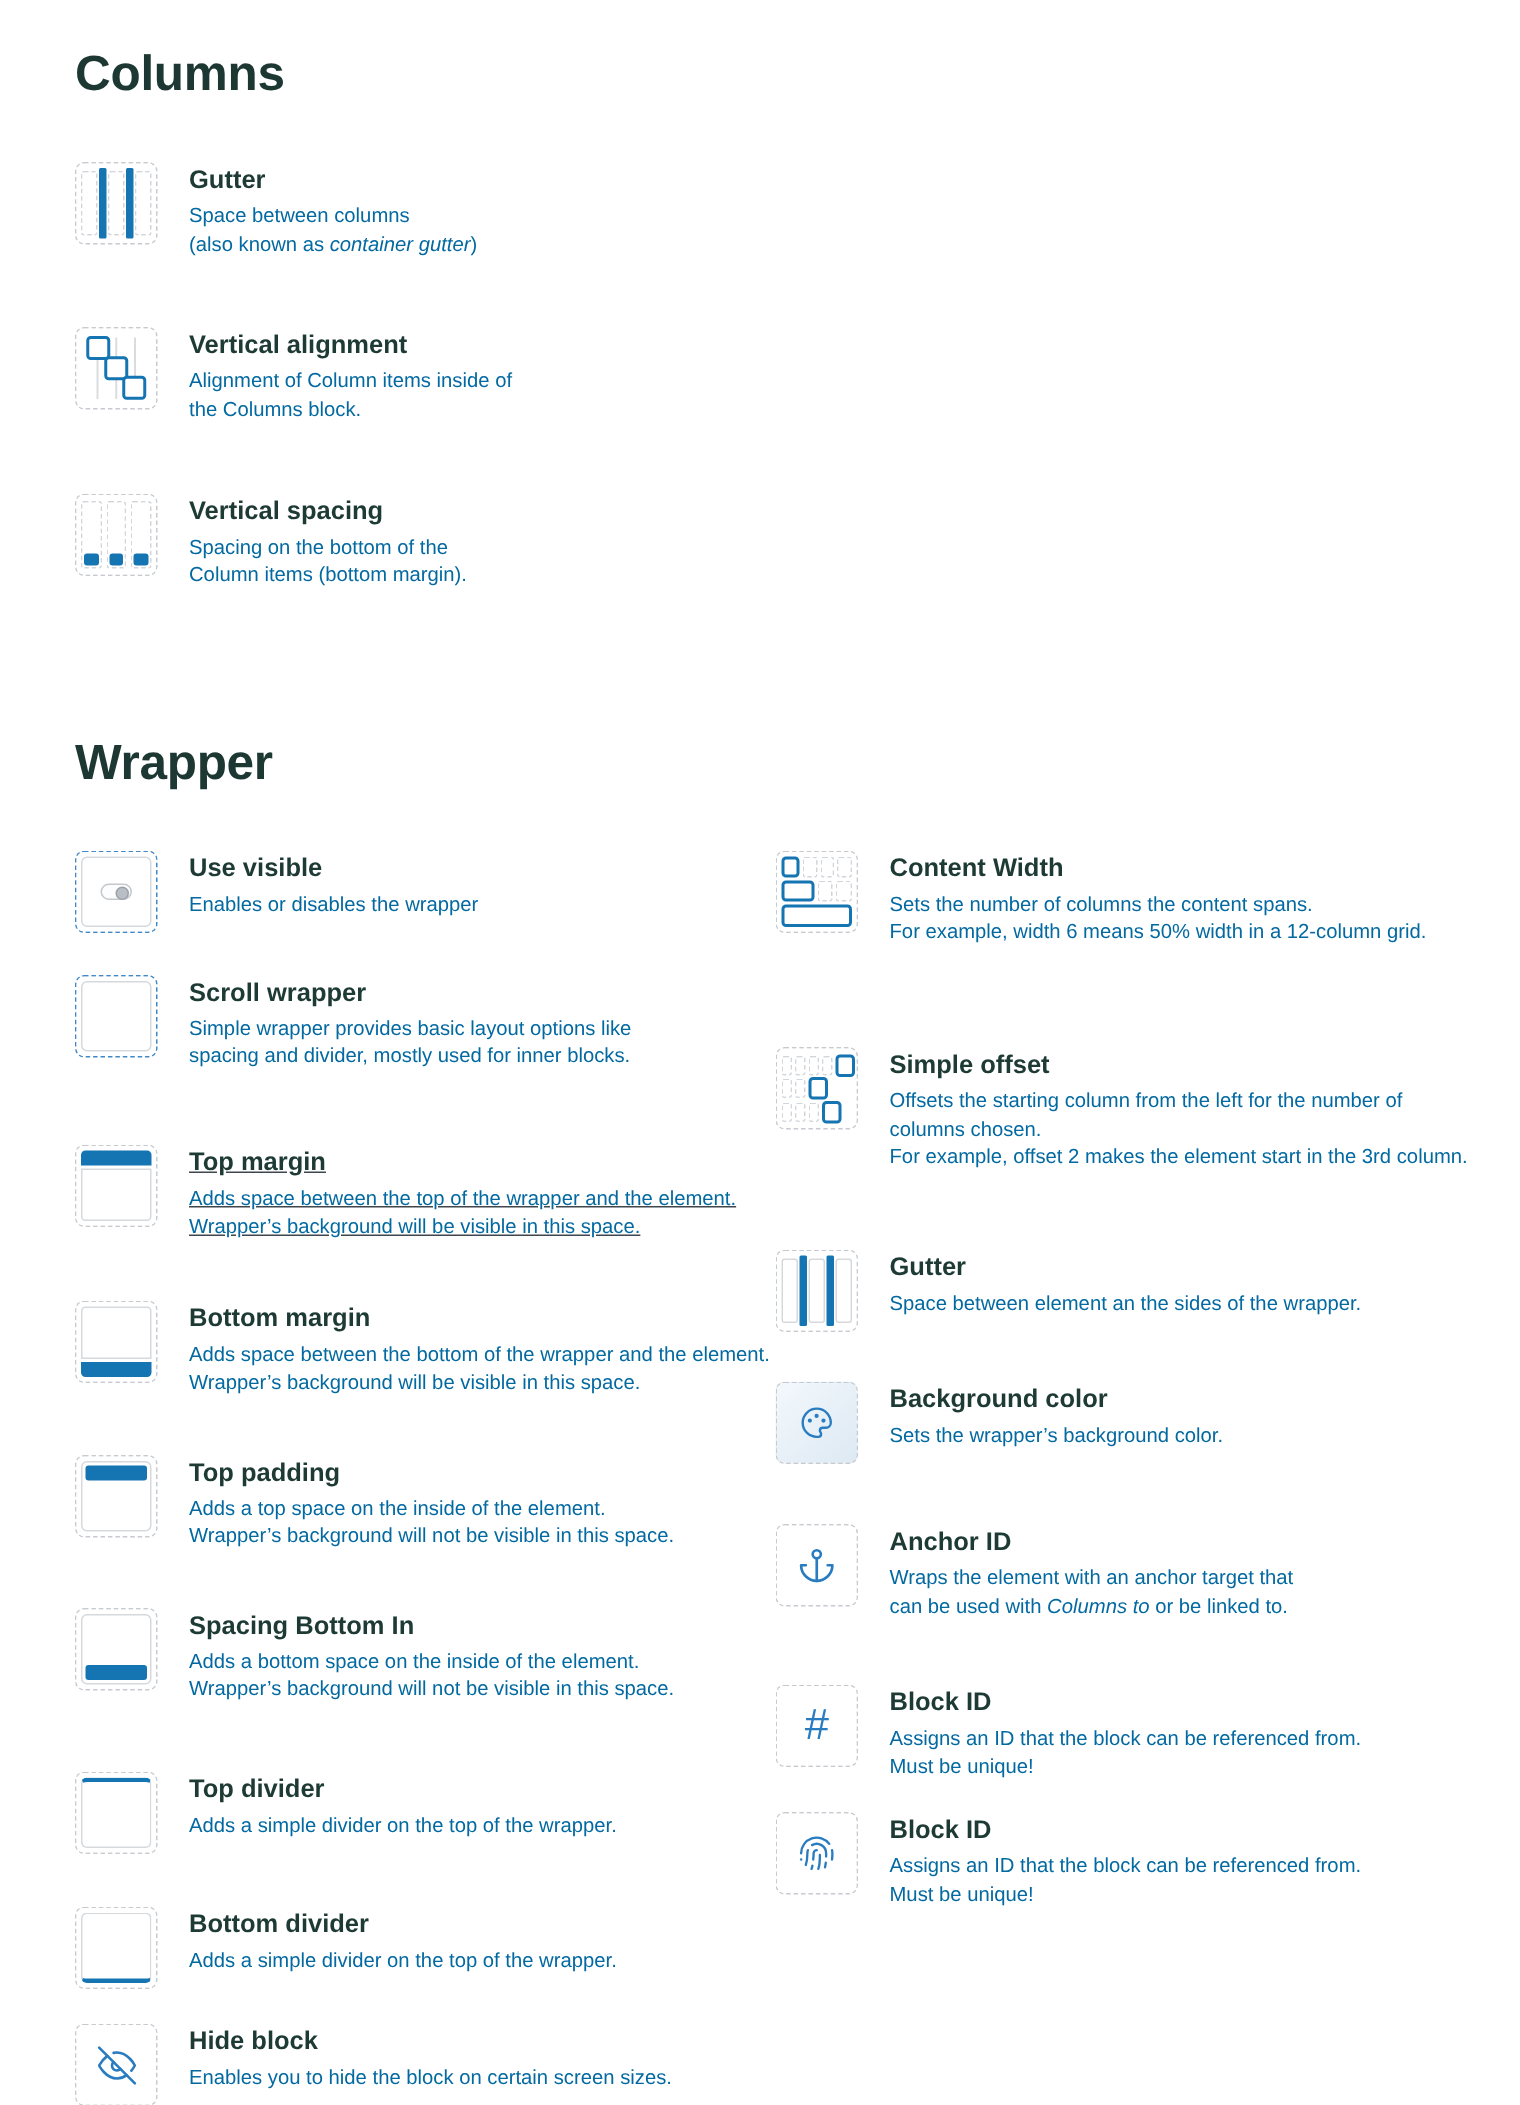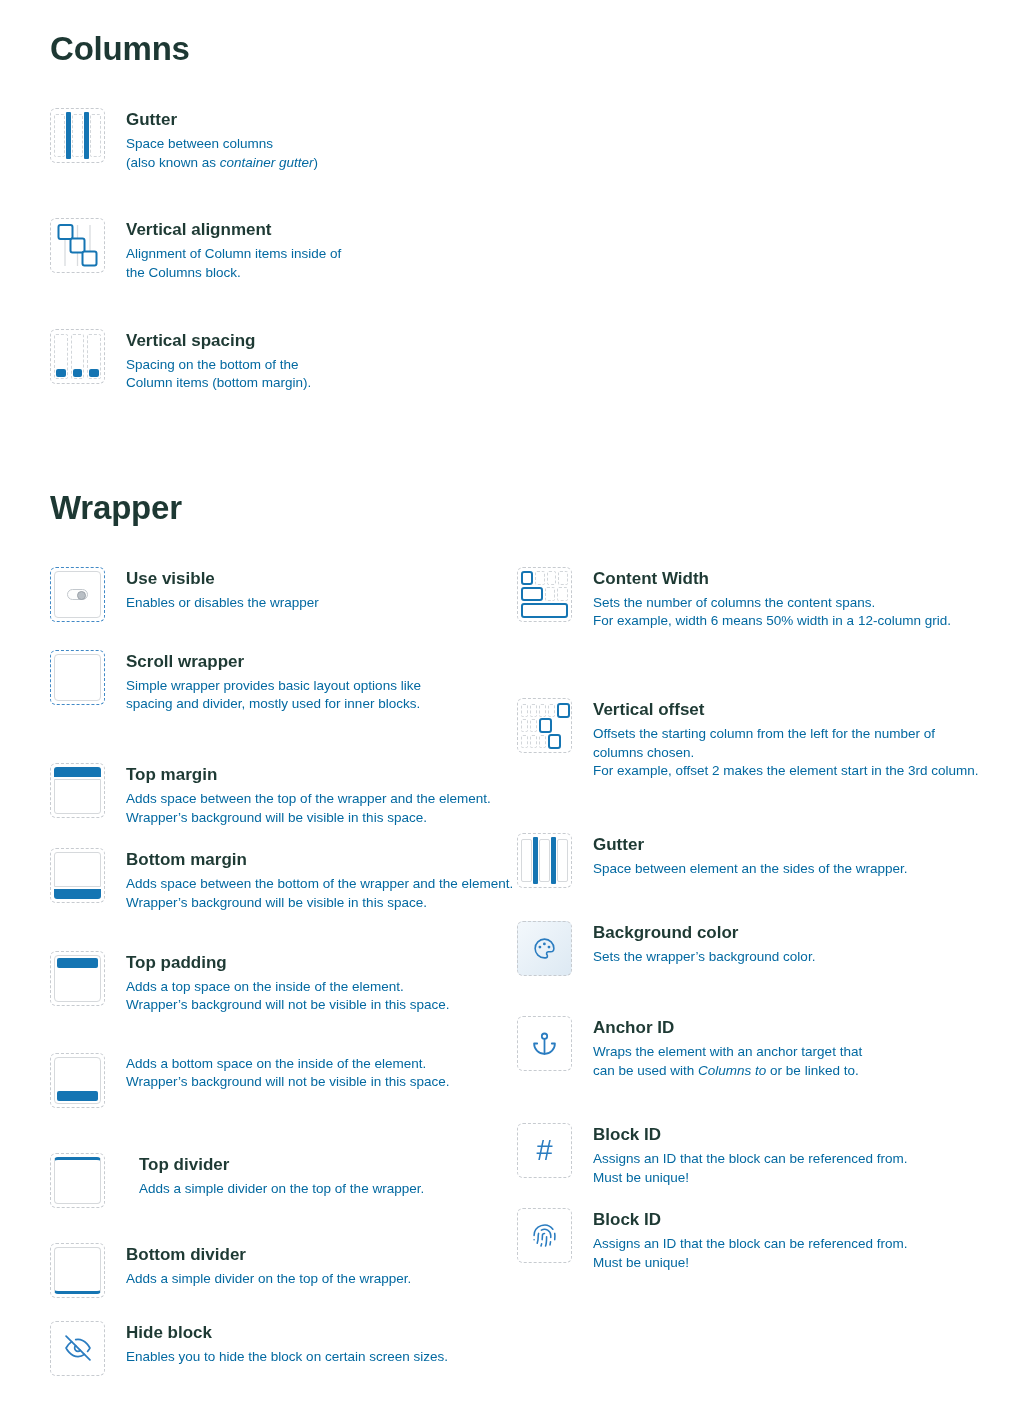--- a/index.html
+++ b/index.html
@@ -82,25 +82,25 @@
   
   .hash-glyph { font-size:29px; color:#2a7cc0; font-weight:400; line-height:1; }
 
   svg.icon-svg { display:block; }
 
   
   .columns-items .feature-item { margin-bottom:46px; }
   .wrapper-grid { display:grid; grid-template-columns:467px auto; align-items:start; }
   .wcol-left .feature-item:nth-child(1) { margin-bottom:28px; }
   .wcol-left .feature-item:nth-child(2) { margin-bottom:49px; }
-  .wcol-left .feature-item:nth-child(3) { margin-bottom:21px; }
+  .wcol-left .feature-item:nth-child(3) { margin-bottom:40px;text-decoration:underline; }
   .wcol-left .feature-item:nth-child(4) { margin-bottom:38px; }
   .wcol-left .feature-item:nth-child(5) { margin-bottom:38px; }
   .wcol-left .feature-item:nth-child(6) { margin-bottom:45px; }
-  .wcol-left .feature-item:nth-child(7) { margin-bottom:35px;gap:13px; }
+  .wcol-left .feature-item:nth-child(7) { margin-bottom:35px; }
   .wcol-left .feature-item:nth-child(8) { margin-bottom:23px; }
   .wcol-right .feature-item:nth-child(1) { margin-bottom:67px; }
   .wcol-right .feature-item:nth-child(2) { margin-bottom:52px; }
   .wcol-right .feature-item:nth-child(3) { margin-bottom:33px; }
   .wcol-right .feature-item:nth-child(4) { margin-bottom:40px; }
   .wcol-right .feature-item:nth-child(5) { margin-bottom:43px; }
   .wcol-right .feature-item:nth-child(6) { margin-bottom:21px; }
 </style>
 </head>
 <body>
@@ -254,20 +254,21 @@
         </div>
       </div>
 
       <div class="feature-item">
         <div class="ibox">
           <div class="p-box">
               <div class="p-bar-bottom"></div>
             </div>
         </div>
         <div class="feature-text">
+          <div class="feature-title">Spacing Bottom In</div>
           <div class="feature-desc">
             <div>Adds a bottom space on the inside of the element.</div>
             <div>Wrapper’s background will not be visible in this space.</div>
           </div>
         </div>
       </div>
 
       <div class="feature-item">
         <div class="ibox">
           <div class="div-box div-top"></div>
@@ -355,21 +356,21 @@
               </div>
             <div class="co-row">
                 <div class="co-cell"></div>
                 <div class="co-cell"></div>
                 <div class="co-cell"></div>
                 <div class="co-blue"></div>
               </div>
           </div>
         </div>
         <div class="feature-text">
-          <div class="feature-title">Vertical offset</div>
+          <div class="feature-title">Simple offset</div>
           <div class="feature-desc">
             <div>Offsets the starting column from the left for the number of columns chosen.</div>
             <div>For example, offset 2 makes the element start in the 3rd column.</div>
           </div>
         </div>
       </div>
 
       <div class="feature-item">
         <div class="ibox">
           <div class="gutter-inner">

